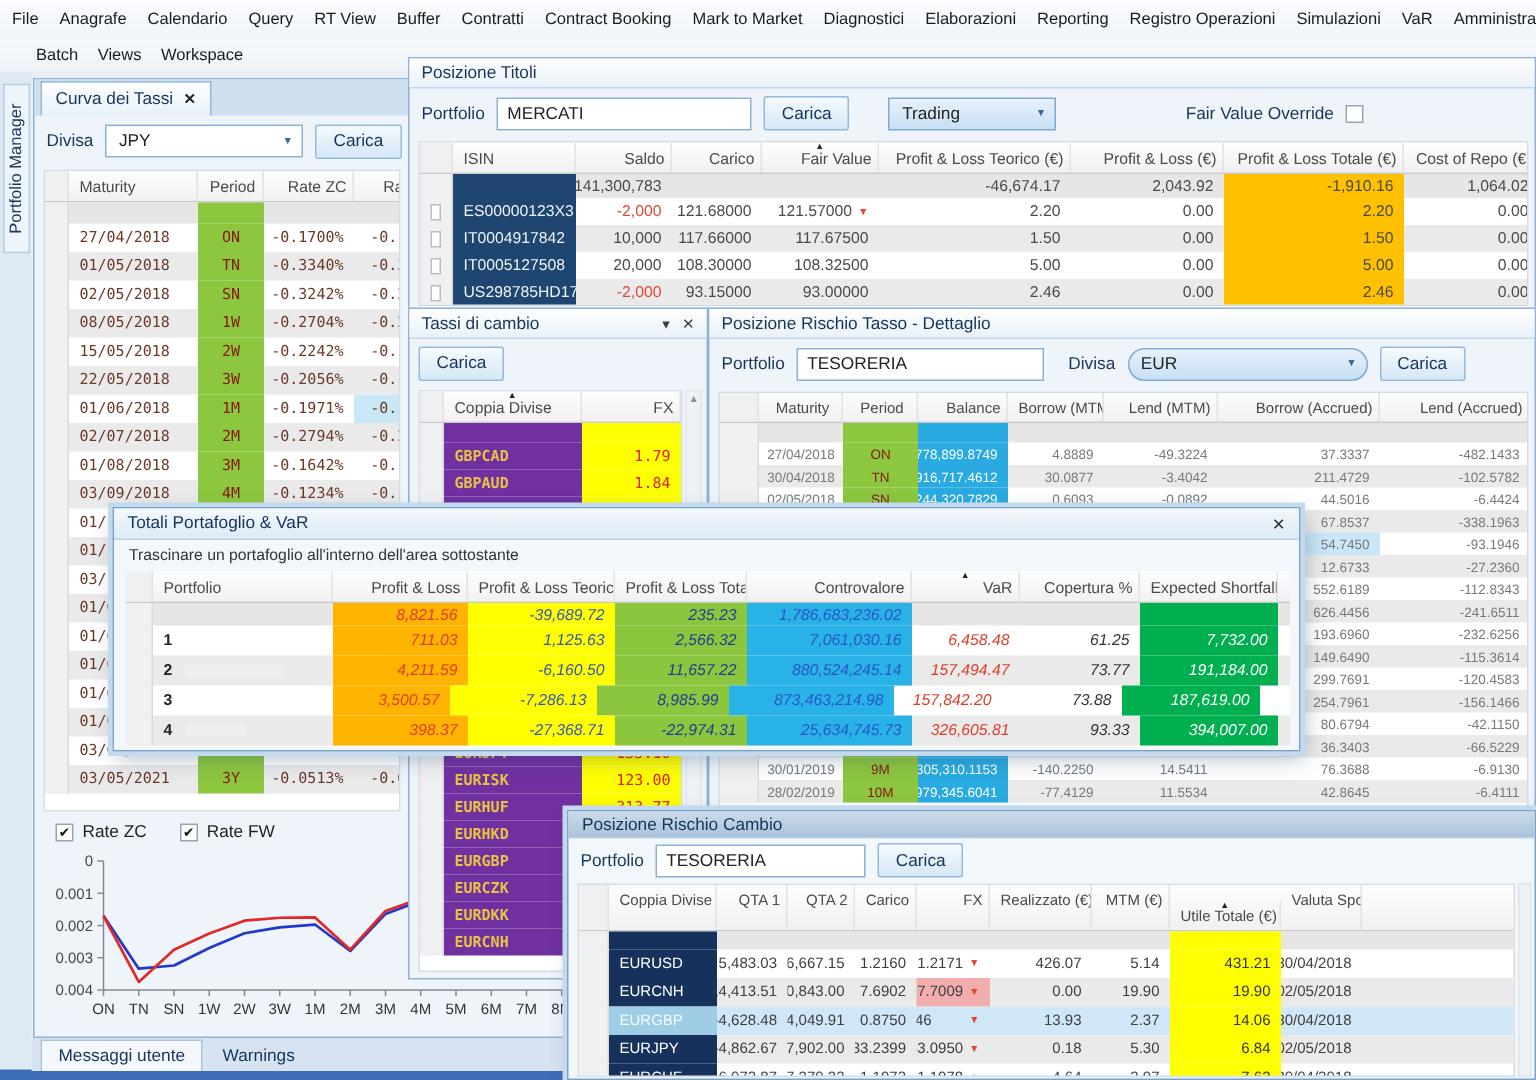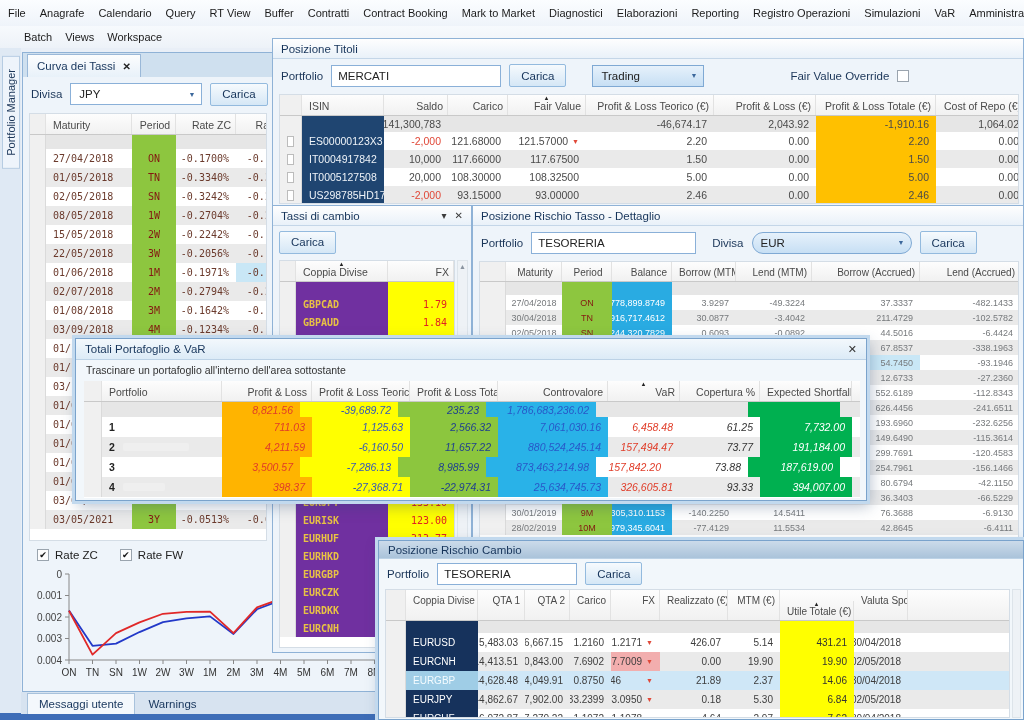--- a/index.html
+++ b/index.html
@@ -657,21 +657,21 @@
             <div class="t-cell" style="width: 64px; justify-content: flex-end;"></div>
             <div class="t-cell" style="width: 76px; justify-content: flex-end;"></div>
             <div class="t-cell" style="width: 108px; justify-content: flex-end;"></div>
             <div class="t-cell" style="width: 100px; justify-content: flex-end;"></div>
           </div>
           <div class="t-row">
             <div class="t-cell rowsel" style="width: 26px;"></div>
             <div class="t-cell" style="width: 56px; justify-content: center;">27/04/2018</div>
             <div class="t-cell col-green" style="width: 50px; justify-content: center;">ON</div>
             <div class="t-cell col-cyan" style="width: 60px; justify-content: flex-end;">-39,778,899.8749</div>
-            <div class="t-cell" style="width: 64px; justify-content: flex-end;">3.9297</div>
+            <div class="t-cell" style="width: 64px; justify-content: flex-end;">4.8889</div>
             <div class="t-cell" style="width: 76px; justify-content: flex-end;">-49.3224</div>
             <div class="t-cell" style="width: 108px; justify-content: flex-end;">37.3337</div>
             <div class="t-cell" style="width: 100px; justify-content: flex-end;">-482.1433</div>
           </div>
           <div class="t-row">
             <div class="t-cell rowsel" style="width: 26px;"></div>
             <div class="t-cell" style="width: 56px; justify-content: center;">30/04/2018</div>
             <div class="t-cell col-green" style="width: 50px; justify-content: center;">TN</div>
             <div class="t-cell col-cyan" style="width: 60px; justify-content: flex-end;">6,916,717.4612</div>
             <div class="t-cell" style="width: 64px; justify-content: flex-end;">30.0877</div>
@@ -841,21 +841,21 @@
           <div class="t-hcell" style="width: 88px; text-align: right;">Profit &amp; Loss Totale</div>
           <div class="t-hcell" style="width: 110px; text-align: right;">Controvalore</div>
           <div class="t-hcell" style="width: 72px; text-align: right;">VaR<span class="sortmark">▲</span></div>
           <div class="t-hcell" style="width: 80px; text-align: right;">Copertura %</div>
           <div class="t-hcell" style="width: 92px; text-align: right;">Expected Shortfall</div>
         </div>
         <div class="t-body">
           <div class="t-row summary">
             <div class="t-cell rowsel" style="width: 18px;"></div>
             <div class="t-cell" style="width: 120px;"></div>
-            <div class="t-cell col-orange2" style="width: 78px; justify-content: flex-end; padding-left: 15px;">8,821.56</div>
+            <div class="t-cell col-orange2" style="width: 90px; justify-content: flex-end; padding-left: 15px;">8,821.56</div>
             <div class="t-cell col-yellow2" style="width: 98px; justify-content: flex-end;">-39,689.72</div>
             <div class="t-cell col-green2" style="width: 88px; justify-content: flex-end;">235.23</div>
             <div class="t-cell col-cyan2" style="width: 110px; justify-content: flex-end;">1,786,683,236.02</div>
             <div class="t-cell col-var" style="width: 72px; justify-content: flex-end;"></div>
             <div class="t-cell" style="width: 80px; justify-content: flex-end;"></div>
             <div class="t-cell col-es" style="width: 92px; justify-content: flex-end;"></div>
           </div>
           <div class="t-row">
             <div class="t-cell rowsel" style="width: 18px;"></div>
             <div class="t-cell" style="width: 120px;">1</div>
@@ -978,21 +978,21 @@
           <div class="t-row selected">
             <div class="t-cell rowsel" style="width: 20px;"></div>
             <div class="t-cell col-navy2" style="width: 72px;">EURGBP</div>
             <div class="t-cell" style="width: 47px; justify-content: flex-end;">-4,628.48</div>
             <div class="t-cell" style="width: 45px; justify-content: flex-end;">4,049.91</div>
             <div class="t-cell" style="width: 41px; justify-content: flex-end;">0.8750</div>
             <div class="t-cell" style="width: 49px; justify-content: flex-end; gap: 21px;">
               <span>0.8746</span>
               <span class="tri down">▼</span>
             </div>
-            <div class="t-cell" style="width: 68px; justify-content: flex-end;">21.89</div>
+            <div class="t-cell" style="width: 68px; justify-content: flex-end;">13.93</div>
             <div class="t-cell" style="width: 52px; justify-content: flex-end;">2.37</div>
             <div class="t-cell col-yellowcol" style="width: 74px; justify-content: flex-end;">14.06</div>
             <div class="t-cell" style="width: 54px; justify-content: flex-end;">30/04/2018</div>
           </div>
           <div class="t-row">
             <div class="t-cell rowsel" style="width: 20px;"></div>
             <div class="t-cell col-navy2" style="width: 72px;">EURJPY</div>
             <div class="t-cell" style="width: 47px; justify-content: flex-end;">-4,862.67</div>
             <div class="t-cell" style="width: 45px; justify-content: flex-end;">647,902.00</div>
             <div class="t-cell" style="width: 41px; justify-content: flex-end;">133.2399</div>

